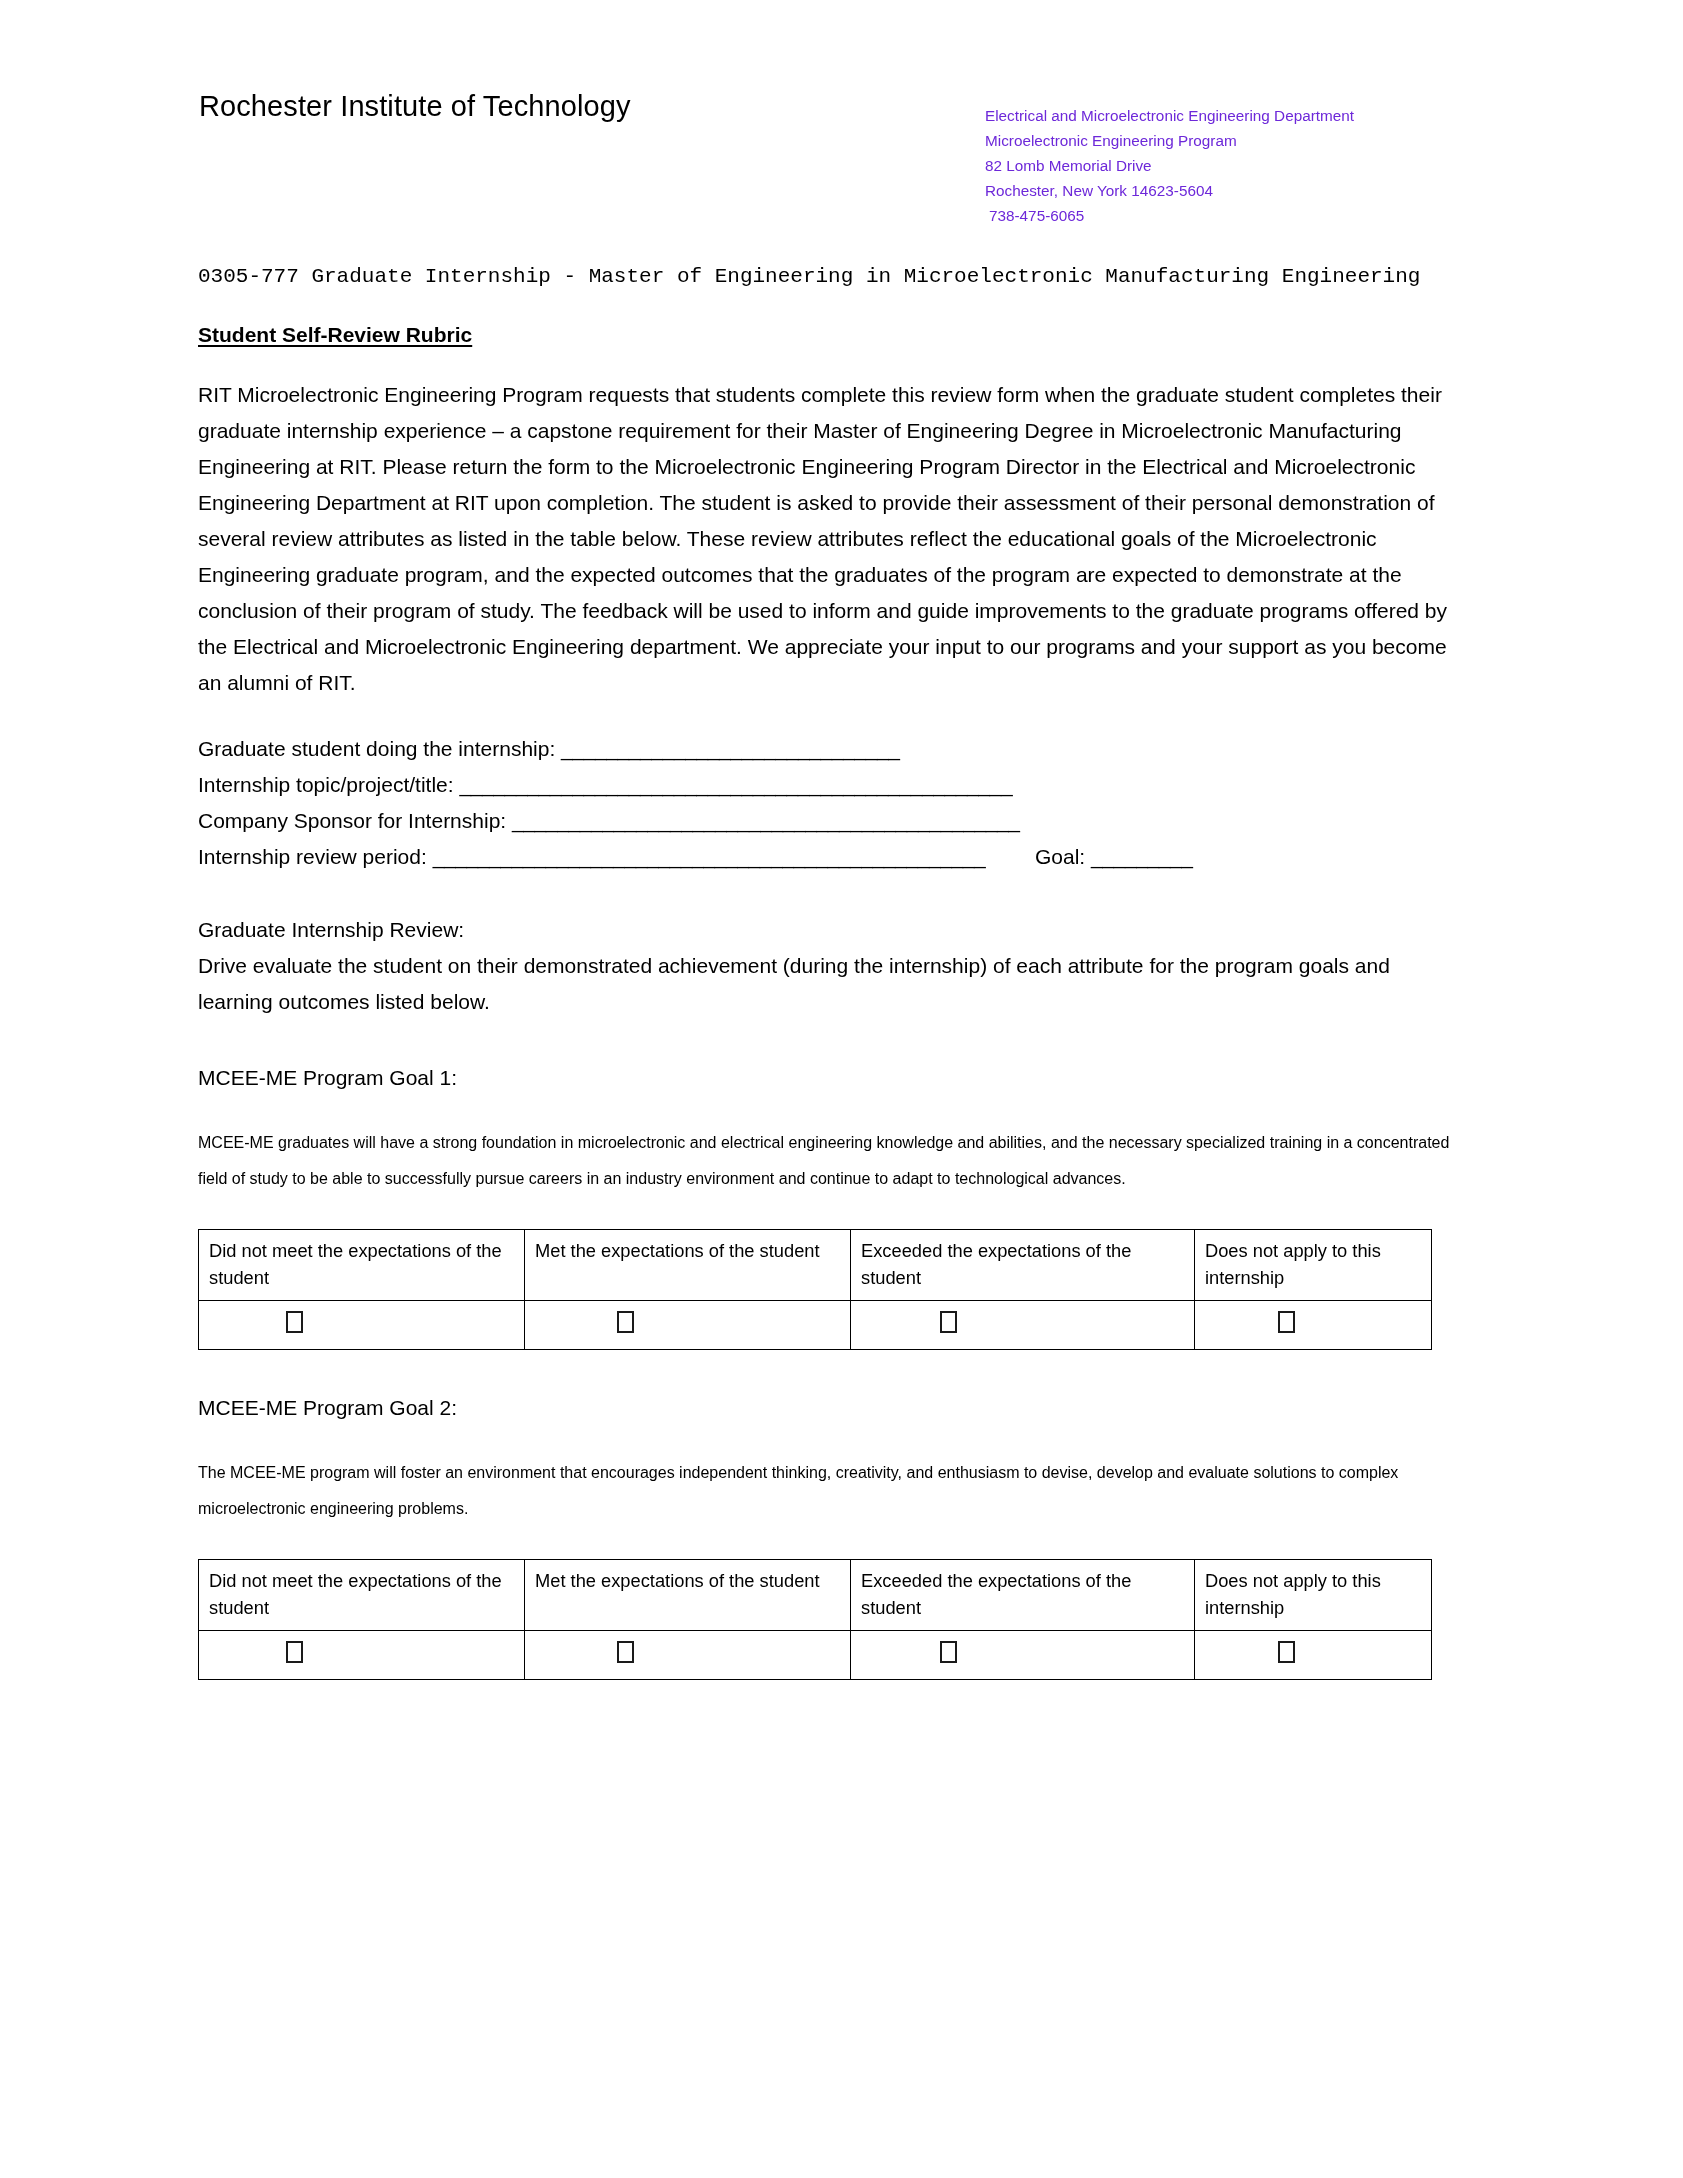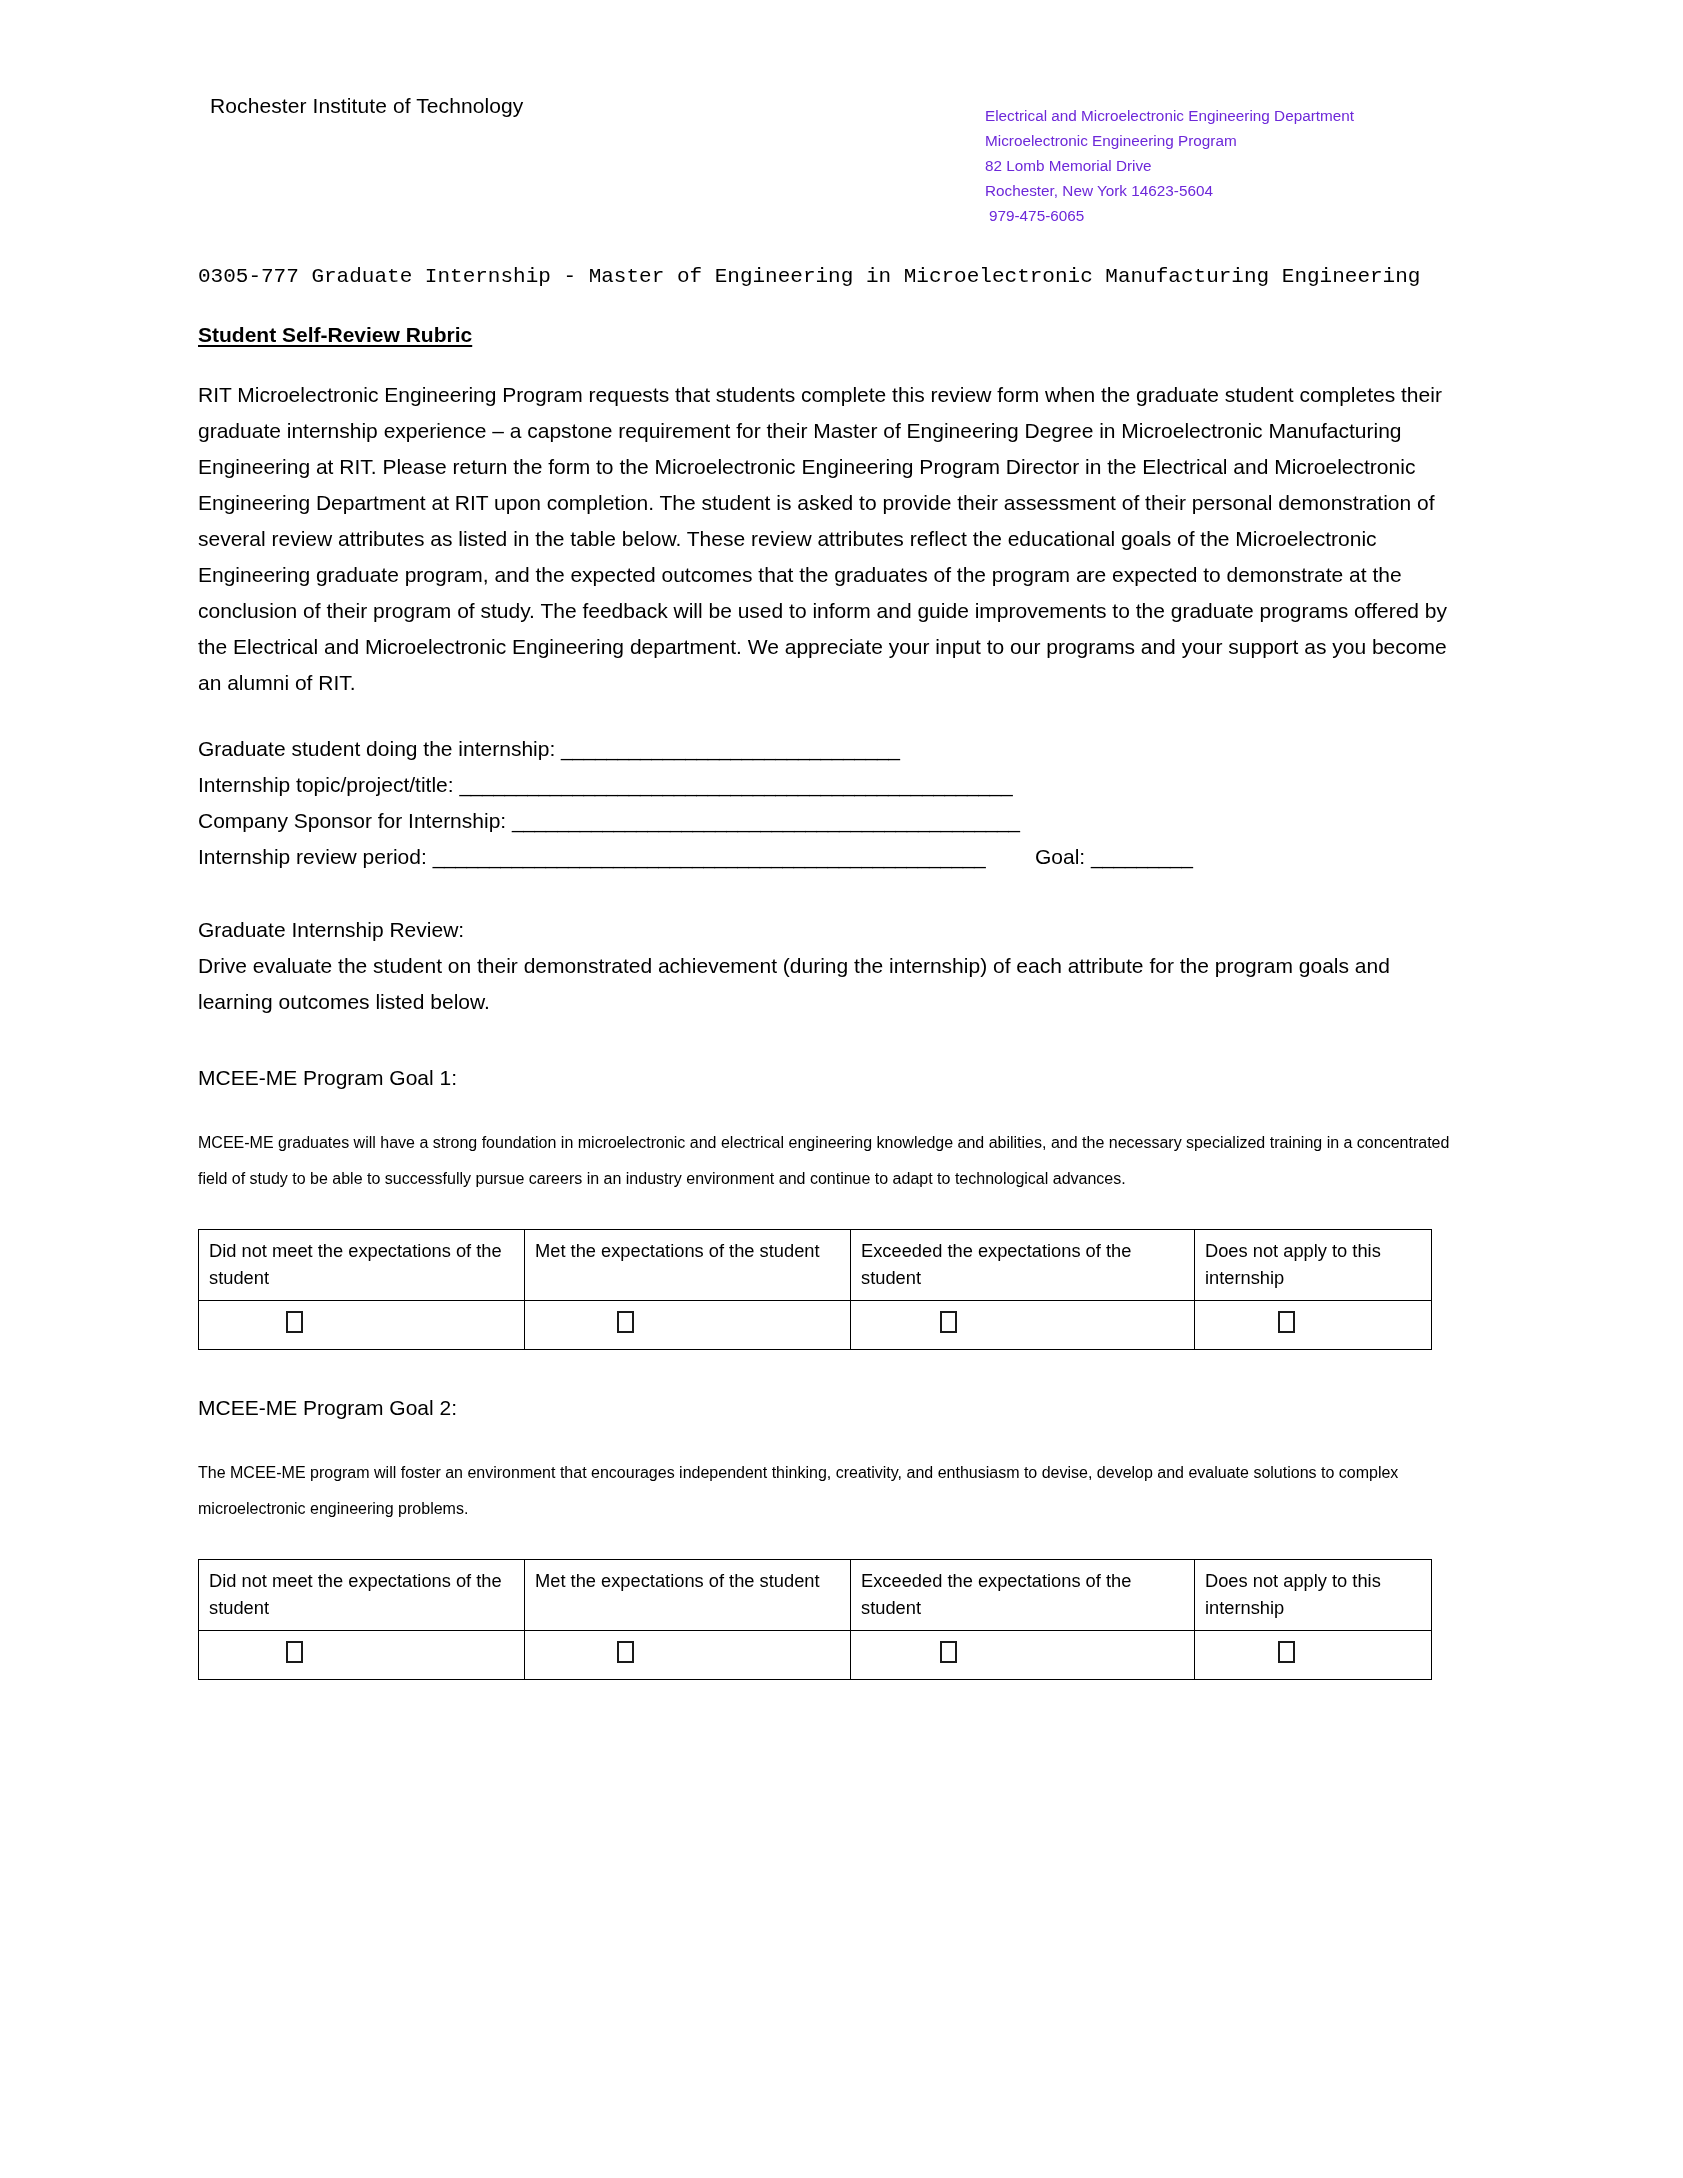--- a/index.html
+++ b/index.html
@@ -30,23 +30,23 @@
     width: 1277px;
   }
 
   
   .header {
     position: relative;
     height: 149px;
   }
   .org-name {
     position: absolute;
-    left: 12px;
+    left: 1px;
     top: 0;
-    font-size: 21px;
+    font-size: 29px;
     line-height: 30px;
     letter-spacing: 0.1px;
     white-space: nowrap;
   }
   .addr-block {
     position: absolute;
     left: 787px;
     top: 12px;
     color: #6d28d9;
     font-size: 15.3px;
@@ -158,21 +158,21 @@
   <div class="content">
 
     
     <div class="header">
       <div class="org-name">Rochester Institute of Technology</div>
       <div class="addr-block">
         <div class="addr-line">Electrical and Microelectronic Engineering Department</div>
         <div class="addr-line">Microelectronic Engineering Program</div>
         <div class="addr-line">82 Lomb Memorial Drive</div>
         <div class="addr-line">Rochester, New York 14623-5604</div>
-        <div class="addr-line indent">979-475-6065</div>
+        <div class="addr-line indent">738-475-6065</div>
       </div>
     </div>
 
     
     <div class="doc-title">0305-777 Graduate Internship - Master of Engineering in Microelectronic Manufacturing Engineering</div>
 
     <div class="section-head">Student Self-Review Rubric</div>
 
     
     <div class="para">RIT Microelectronic Engineering Program requests that students complete this review form when the graduate student completes their graduate internship experience – a capstone requirement for their Master of Engineering Degree in Microelectronic Manufacturing Engineering at RIT. Please return the form to the Microelectronic Engineering Program Director in the Electrical and Microelectronic Engineering Department at RIT upon completion. The student is asked to provide their assessment of their personal demonstration of several review attributes as listed in the table below. These review attributes reflect the educational goals of the Microelectronic Engineering graduate program, and the expected outcomes that the graduates of the program are expected to demonstrate at the conclusion of their program of study. The feedback will be used to inform and guide improvements to the graduate programs offered by the Electrical and Microelectronic Engineering department. We appreciate your input to our programs and your support as you become an alumni of RIT.</div>

